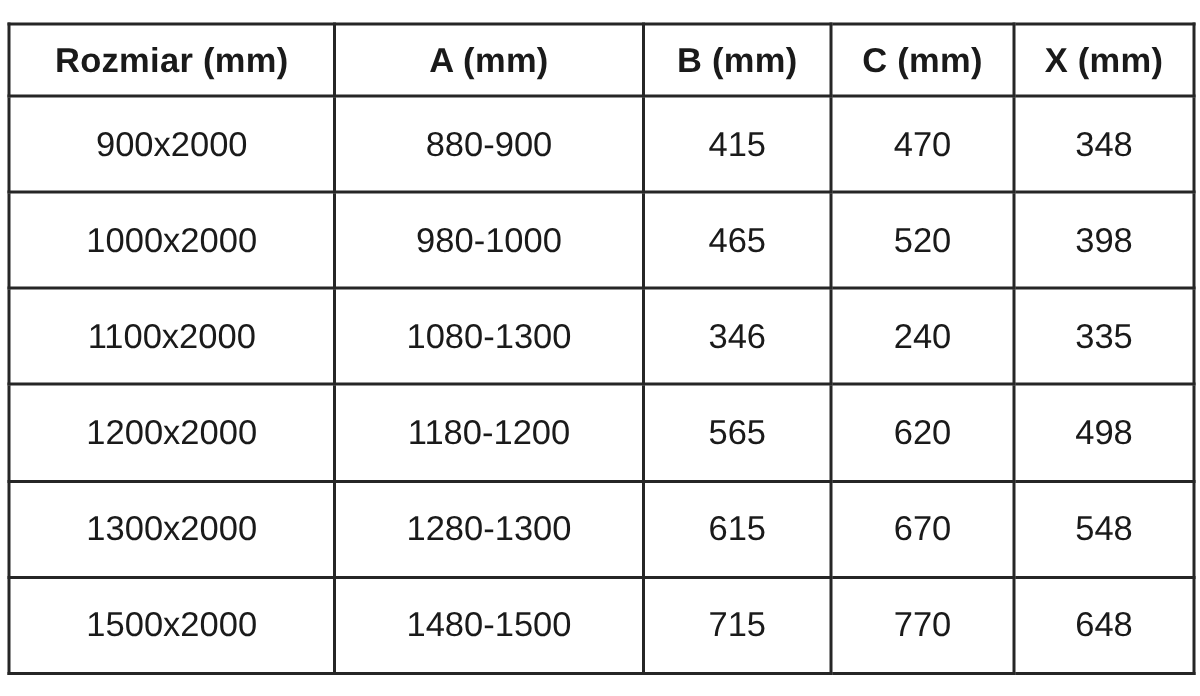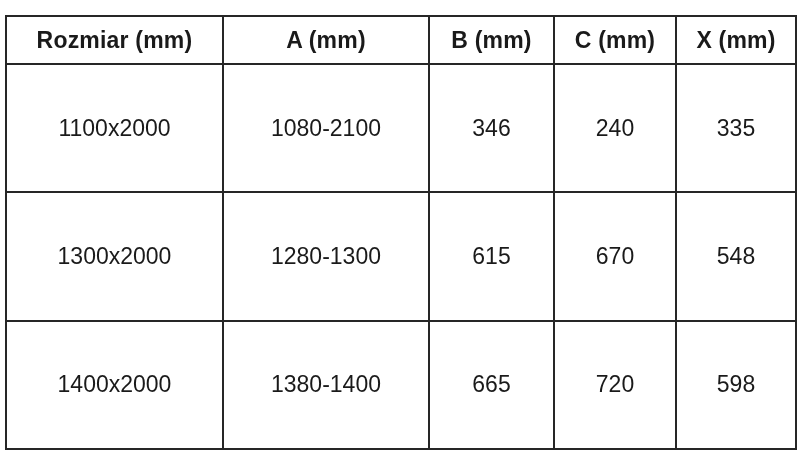--- a/index.html
+++ b/index.html
@@ -70,35 +70,56 @@
       <tr>
           <th>Rozmiar (mm)</th>
           <th>A (mm)</th>
           <th>B (mm)</th>
           <th>C (mm)</th>
           <th>X (mm)</th>
         </tr>
     </thead>
     <tbody>
         <tr>
+          <td>900x2000</td>
+          <td>880-900</td>
+          <td>415</td>
+          <td>470</td>
+          <td>348</td>
+        </tr>
+        <tr>
+          <td>1000x2000</td>
+          <td>980-1000</td>
+          <td>465</td>
+          <td>520</td>
+          <td>398</td>
+        </tr>
+        <tr>
           <td>1100x2000</td>
-          <td>1080-2100</td>
+          <td>1080-1300</td>
           <td>346</td>
           <td>240</td>
           <td>335</td>
+        </tr>
+        <tr>
+          <td>1200x2000</td>
+          <td>1180-1200</td>
+          <td>565</td>
+          <td>620</td>
+          <td>498</td>
         </tr>
         <tr>
           <td>1300x2000</td>
           <td>1280-1300</td>
           <td>615</td>
           <td>670</td>
           <td>548</td>
         </tr>
         <tr>
-          <td>1400x2000</td>
-          <td>1380-1400</td>
-          <td>665</td>
-          <td>720</td>
-          <td>598</td>
+          <td>1500x2000</td>
+          <td>1480-1500</td>
+          <td>715</td>
+          <td>770</td>
+          <td>648</td>
         </tr>
       </tbody>
   </table>
 </div>
 
 </body></html>

